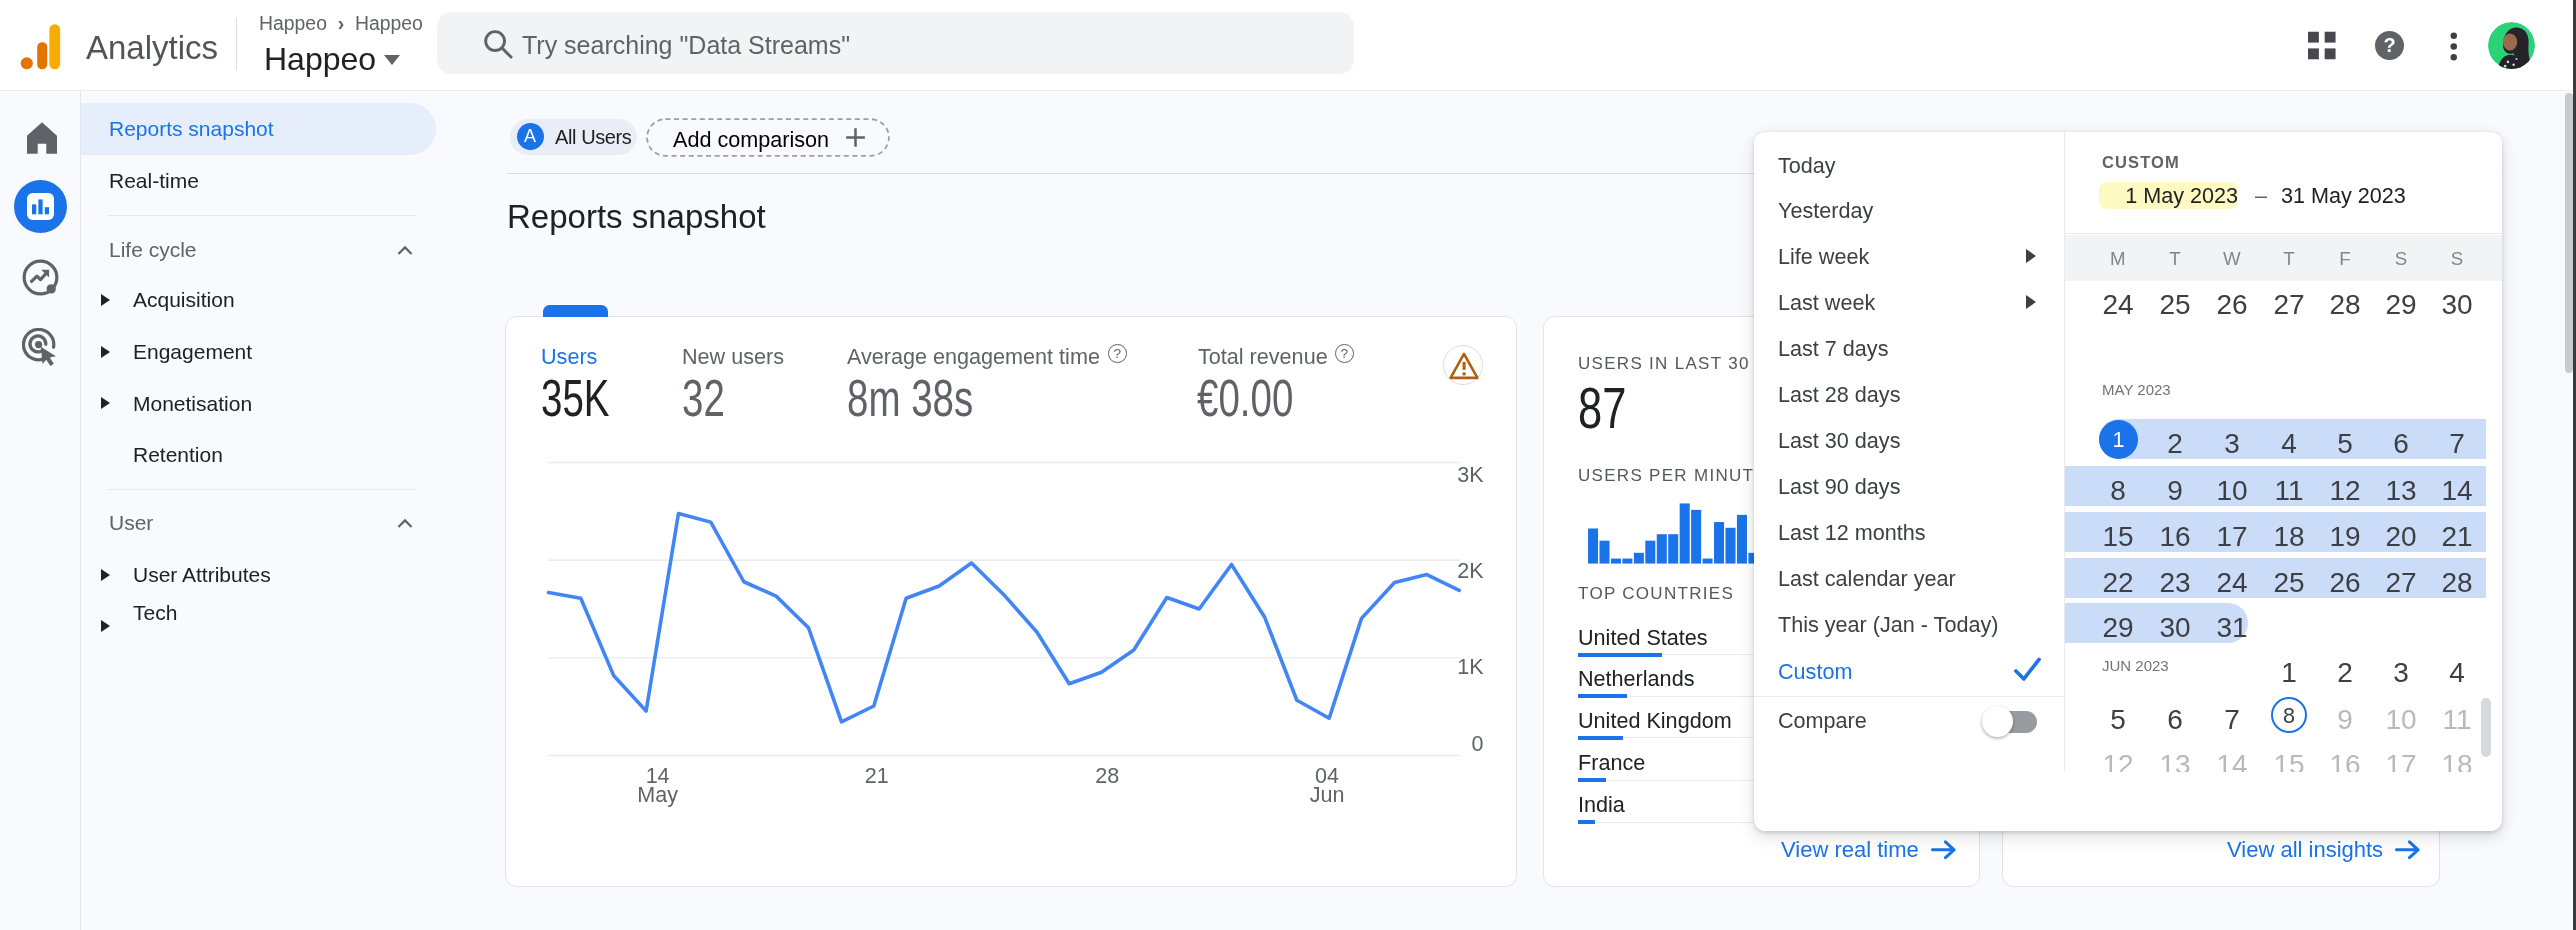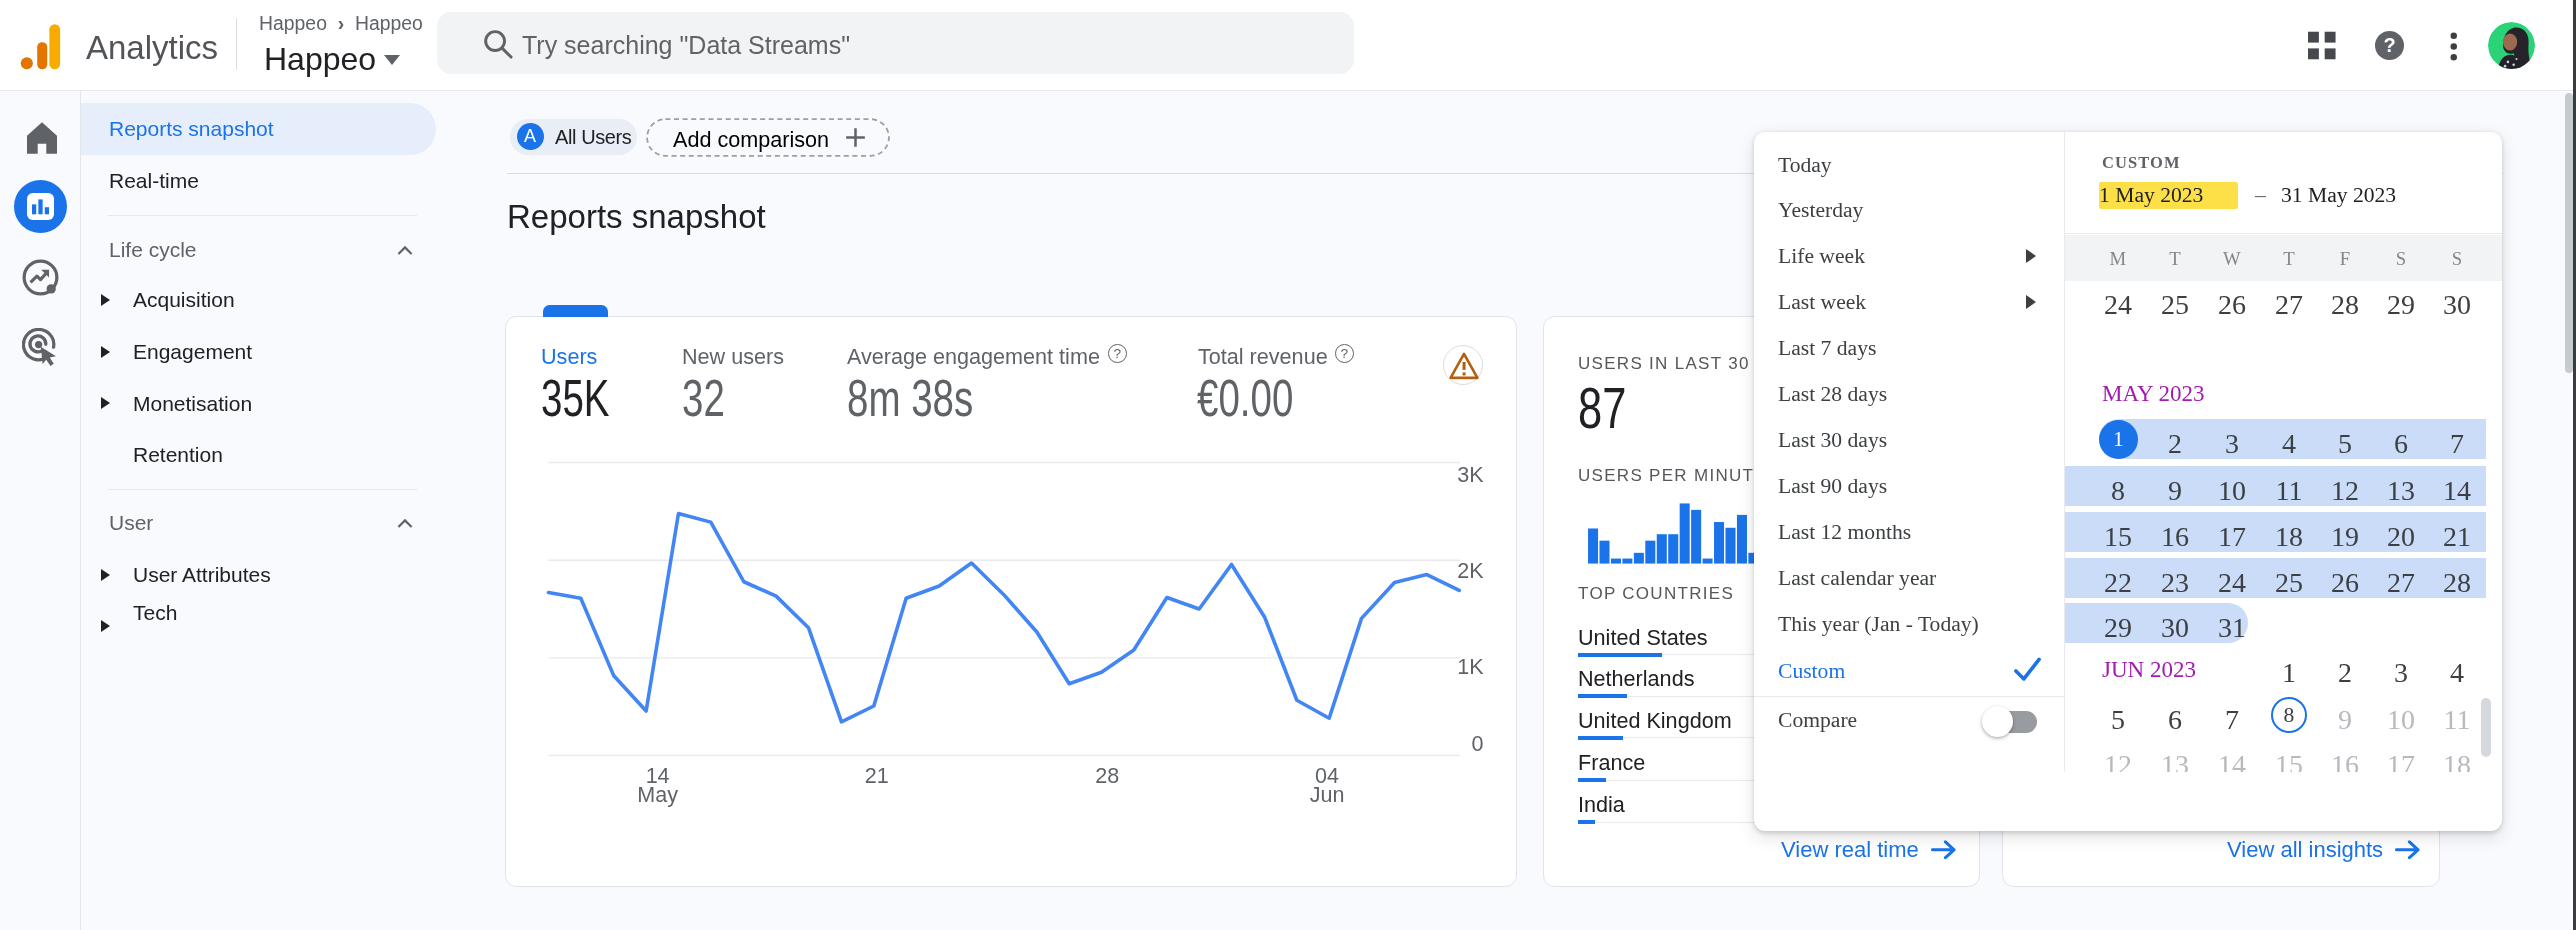--- a/index.html
+++ b/index.html
@@ -48,37 +48,37 @@
 .mnum { position:absolute; font-size:52px; color:#5f6368; white-space:nowrap; transform:scaleX(.74); transform-origin:0 50%; line-height:52px; }
 .qm { position:absolute; width:18.7px; height:18.7px; border:1.4px solid #5f6368; border-radius:50%; color:#5f6368; font-size:13.7px; text-align:center; line-height:17px; }
 
 .klabel { position:absolute; font-size:17px; color:#54575b; font-weight:500; letter-spacing:1.3px; white-space:nowrap; }
 .country { position:absolute; font-size:21.6px; color:#202124; white-space:nowrap; }
 .cline { position:absolute; height:1.4px; background:#e8eaed; }
 .cbar { position:absolute; height:3.6px; background:#1a73e8; }
 .viewlink { position:absolute; font-size:22px; color:#1a73e8; font-weight:500; white-space:nowrap; }
 
 
-.dialog { position:absolute; left:1754px; top:132px; width:748px; height:699px; background:#fff; border-radius:11.5px; box-shadow:0 1.4px 4.3px rgba(0,0,0,.15), 0 5.8px 17px rgba(0,0,0,.12); z-index:20;font-family:Liberation Serif, serif; }
+.dialog { position:absolute; left:1754px; top:132px; width:748px; height:699px; background:#fff; border-radius:11.5px; box-shadow:0 1.4px 4.3px rgba(0,0,0,.15), 0 5.8px 17px rgba(0,0,0,.12); z-index:20; }
 .dlg-item { position:absolute; left:24px; font-size:21.6px; color:#3c4043; font-weight:500; white-space:nowrap; }
 .dlg-sub { position:absolute; left:272px; width:0; height:0; border-top:7.2px solid transparent; border-bottom:7.2px solid transparent; border-left:10px solid #3c4043; }
 .vdiv { position:absolute; left:310px; top:0px; width:1.4px; height:640px; background:#e8eaed; }
 .dsep { position:absolute; left:0; width:310px; height:1.4px; background:#e8eaed; }
 .toggle-track { position:absolute; left:234px; top:579px; width:49px; height:22px; background:#989ca1; border-radius:11.5px; }
 .toggle-knob { position:absolute; left:228px; top:574px; width:31px; height:31px; background:#fff; border-radius:50%; box-shadow:0 1.4px 3.6px rgba(0,0,0,.35); }
 
 .cal { position:absolute; left:311px; top:0; width:437px; height:640px; overflow:hidden; }
-.din1 { position:absolute; left:34px; top:50px; width:139px; height:27px; background:#fde047; border-radius:2px; font-size:21.6px; color:#202124; line-height:27px; text-align:left; }
+.din1 { position:absolute; left:34px; top:50px; width:139px; height:27px; background:#fef9c3; border-radius:8px; font-size:21.6px; color:#202124; line-height:27px; text-align:right; }
 .din2 { position:absolute; left:216px; top:50px; font-size:21.6px; color:#202124; line-height:27px; }
 .dash { position:absolute; left:190px; top:50px; font-size:21.6px; color:#5f6368; line-height:27px; }
 .wkband { position:absolute; left:0px; top:103px; width:437px; height:46px; background:#f1f3f4; }
 .wk { position:absolute; top:116px; width:43px; margin-left:-21.6px; text-align:center; font-size:18.7px; color:#80868b; }
 .dnum { position:absolute; width:50px; margin-left:-25px; text-align:center; font-size:28px; color:#3c4043; }
 .dnum.gray { color:#b6babe; }
-.mon-lbl { position:absolute; left:37px; font-size:23px; color:#a21caf; font-weight:500; }
+.mon-lbl { position:absolute; left:37px; font-size:15px; color:#737373; font-weight:500; }
 .hl { position:absolute; background:#cbdcf9; height:40px; }
 .selday { position:absolute; width:39px; height:39px; background:#1a73e8; border-radius:50%; color:#fff; font-size:21.6px; text-align:center; line-height:39px; }
 .today { position:absolute; width:36px; height:36px; border:2.2px solid #1a73e8; border-radius:50%; font-size:21.6px; color:#3c4043; text-align:center; line-height:33px; }
 .dfoot { position:absolute; left:0; top:640px; width:748px; height:58px; background:#fff; border-top:1.4px solid #e8eaed; border-radius:0 0 11.5px 11.5px; }
 .dbtn { position:absolute; top:16px; font-size:23px; font-weight:500; }
 .calscroll { position:absolute; left:727px; top:566px; width:10px; height:59px; background:#d5d8dc; border-radius:5px; }
 
 
 .edge { position:absolute; left:2573px; top:0; width:2.9px; height:931px; background:#3a3d40; z-index:30; }
 .pgscroll { position:absolute; left:2565px; top:93px; width:8px; height:280px; background:#c6cbd0; border-radius:4.3px; z-index:29; }

